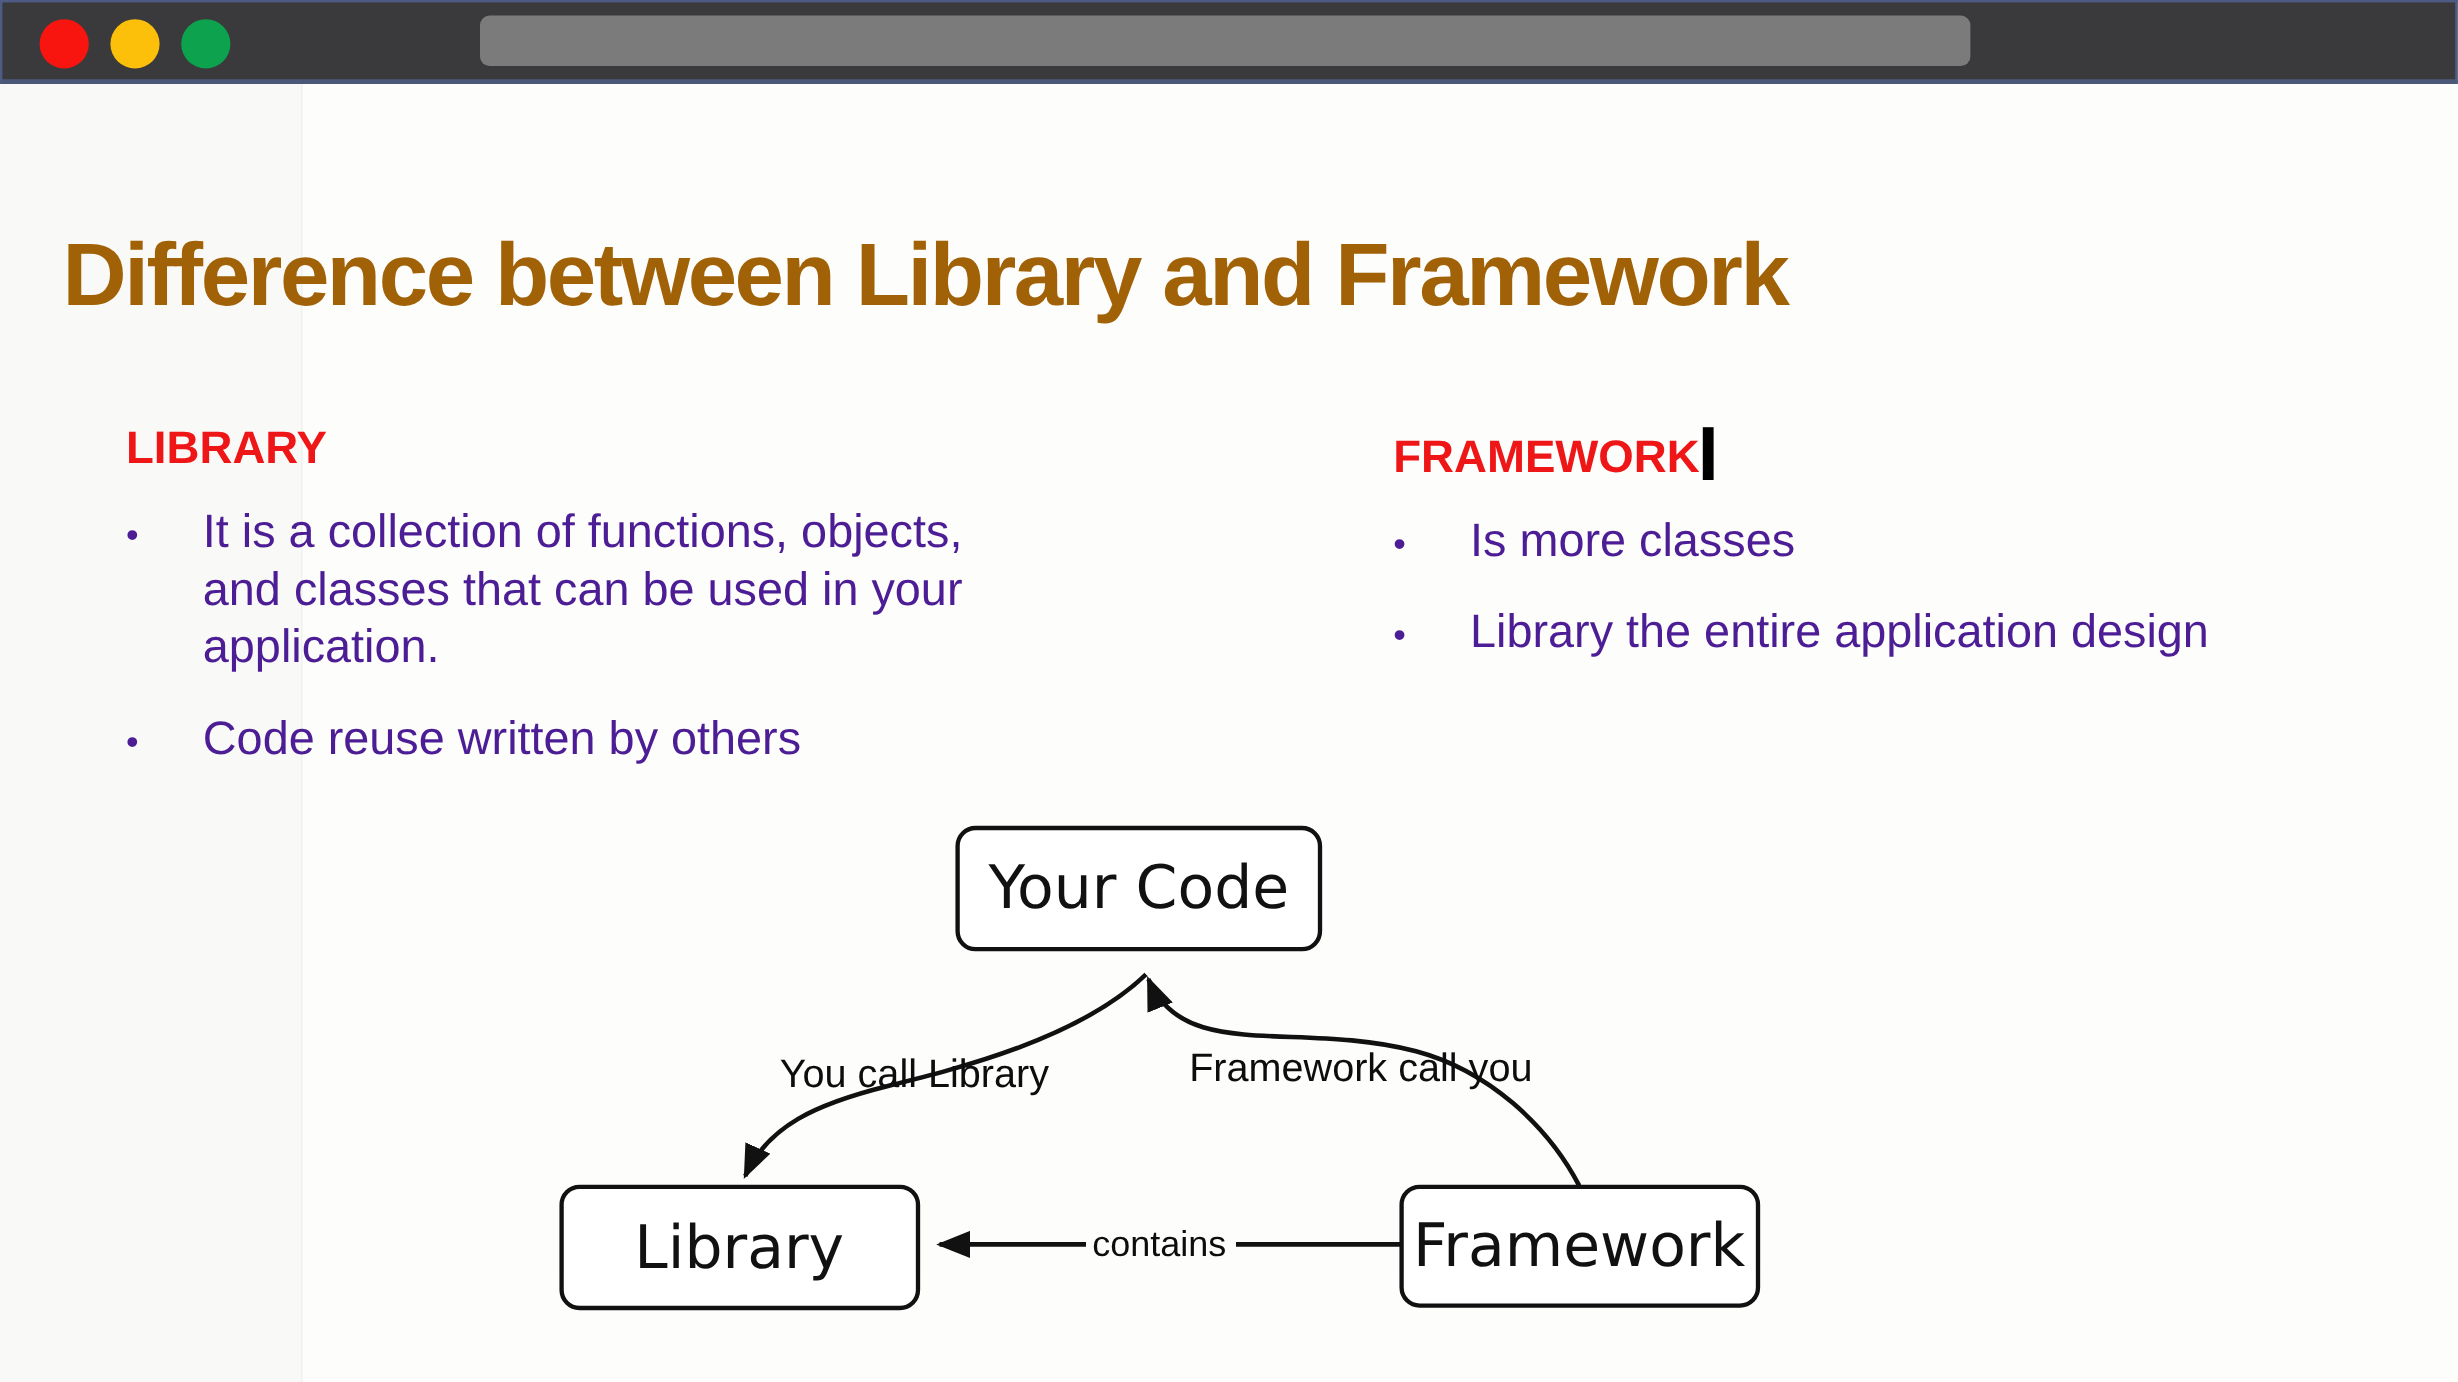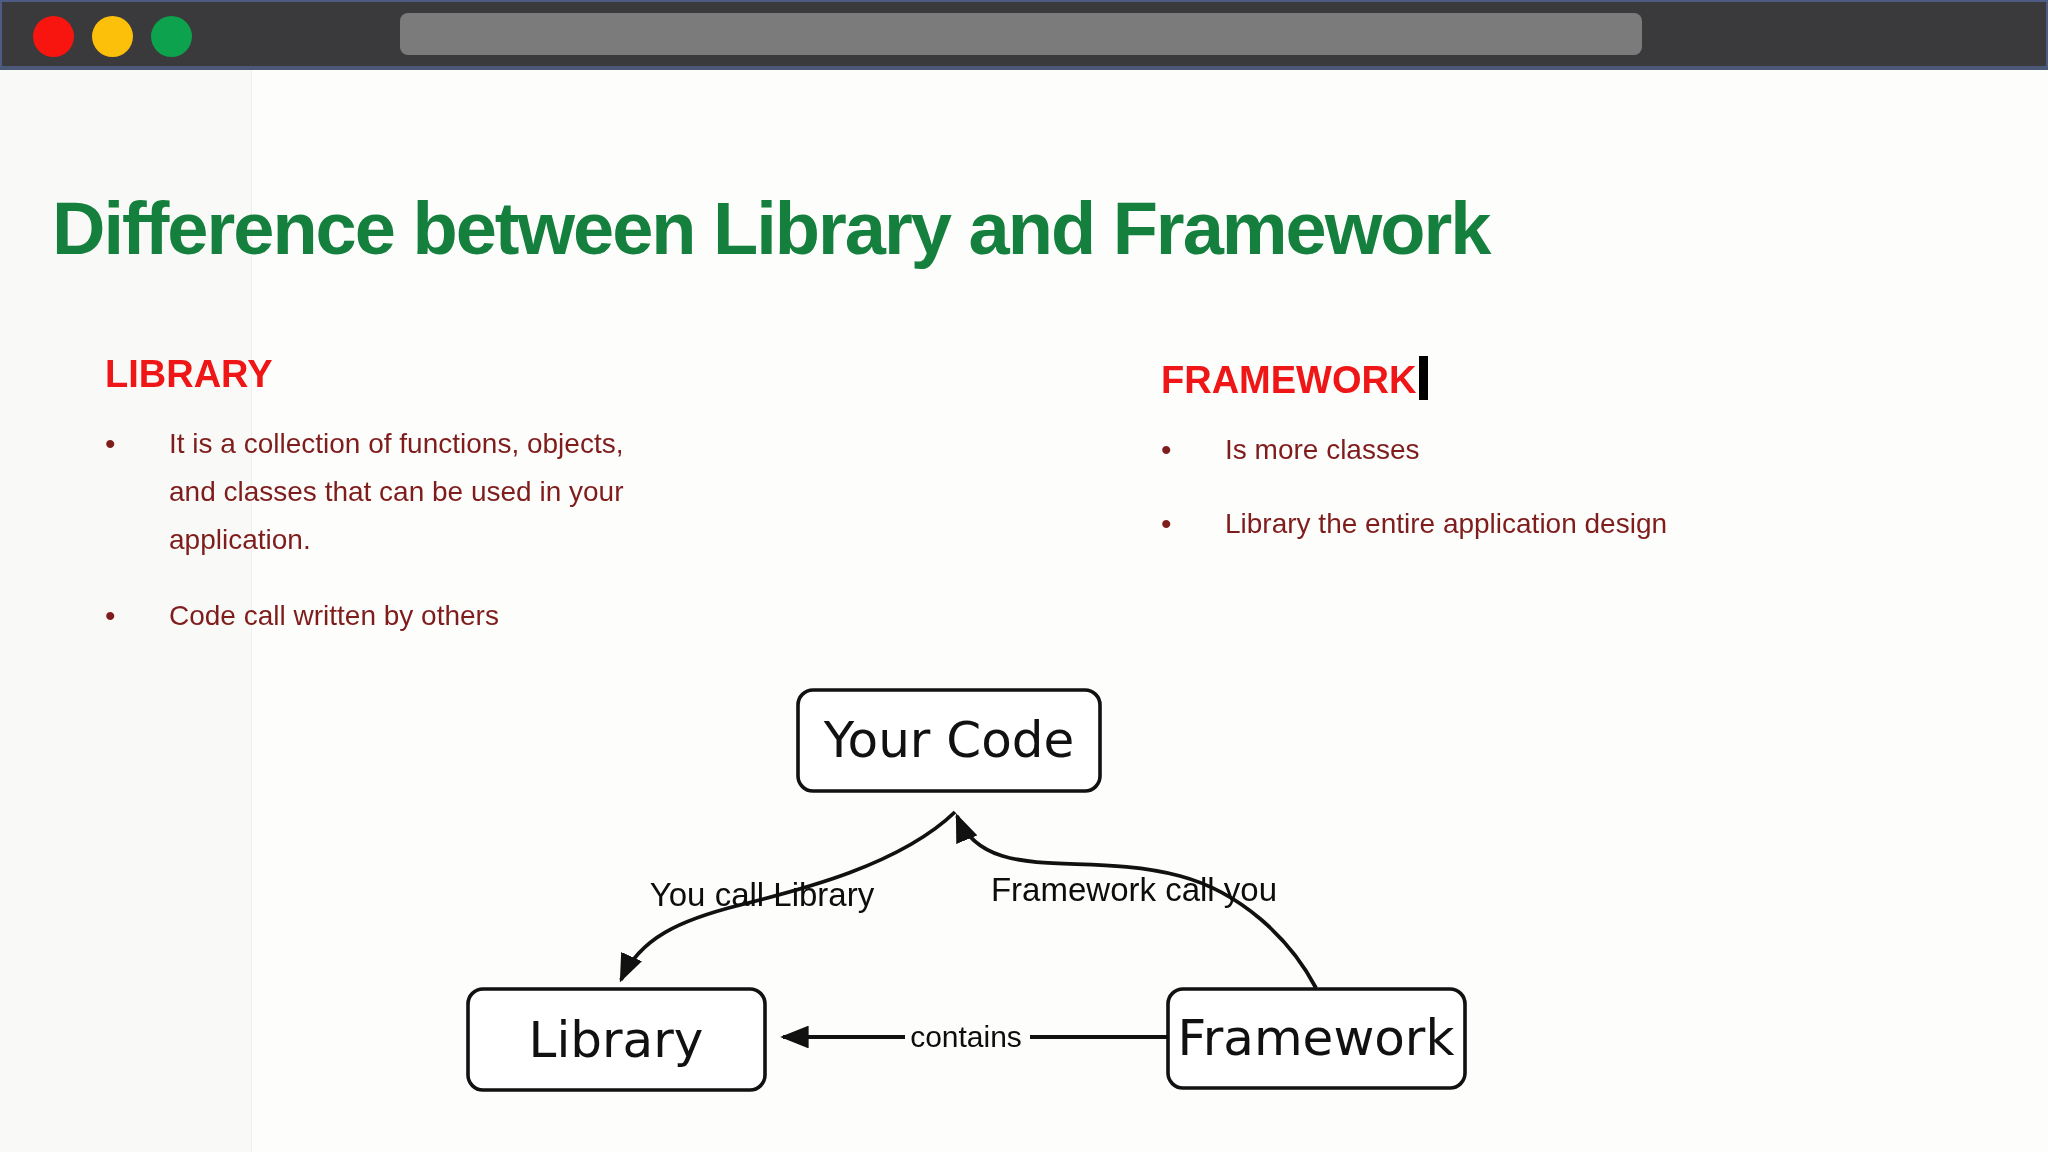--- a/index.html
+++ b/index.html
@@ -42,21 +42,21 @@
   .left-strip {
     position: absolute; left: 0; top: 0; width: 251px; height: 1082px;
     background: #f9faf7;
     border-right: 1px solid #eef0ec;
   }
   .page-title {
     position: absolute; left: 52px; top: 116px;
     margin: 0;
     font-size: 74px; font-weight: 700;
     letter-spacing: -2px;
-    color: #15803d;
+    color: #a16207;
     white-space: nowrap;
   }
 
   
   .column { position: absolute; }
   .col-library   { left: 105px;  top: 283px; width: 770px; }
   .col-framework { left: 1161px; top: 286px; width: 830px; }
   .section-heading {
     margin: 0 0 24px 0;
     font-size: 38px; font-weight: 700;
@@ -65,21 +65,21 @@
   }
   .caret {
     display: inline-block;
     width: 9px; height: 44px;
     background: #000;
     vertical-align: -7px;
     margin-left: 3px;
   }
   ul.bullets {
     list-style: none; margin: 0; padding: 0;
-    font-size: 28px; color: #7f1d1d;
+    font-size: 39px; color: #4c1d95;
   }
   li.bullet { display: flex; line-height: 48px; }
   .bullet-dot { flex: 0 0 64px; }
   .bullet-dot::before { content: "\2022"; font-size: 30px; }
   .bullet-text { white-space: pre-line; }
   .col-library  li.bullet + li.bullet { margin-top: 28px; }
   .col-framework li.bullet + li.bullet { margin-top: 25px; }
 
   
   svg.diagram { position: absolute; left: 0; top: 0; }
@@ -118,21 +118,21 @@
     <h2 class="section-heading">LIBRARY</h2>
     <ul class="bullets">
       <li class="bullet">
         <span class="bullet-dot"></span>
         <span class="bullet-text">It is a collection of functions, objects,
 and classes that can be used in your
 application.</span>
       </li>
       <li class="bullet">
         <span class="bullet-dot"></span>
-        <span class="bullet-text">Code call written by others</span>
+        <span class="bullet-text">Code reuse written by others</span>
       </li>
     </ul>
   </section>
 
   <section class="column col-framework">
     <h2 class="section-heading"><span>FRAMEWORK</span><span class="caret"></span></h2>
     <ul class="bullets">
       <li class="bullet">
         <span class="bullet-dot"></span>
         <span class="bullet-text">Is more classes</span>

